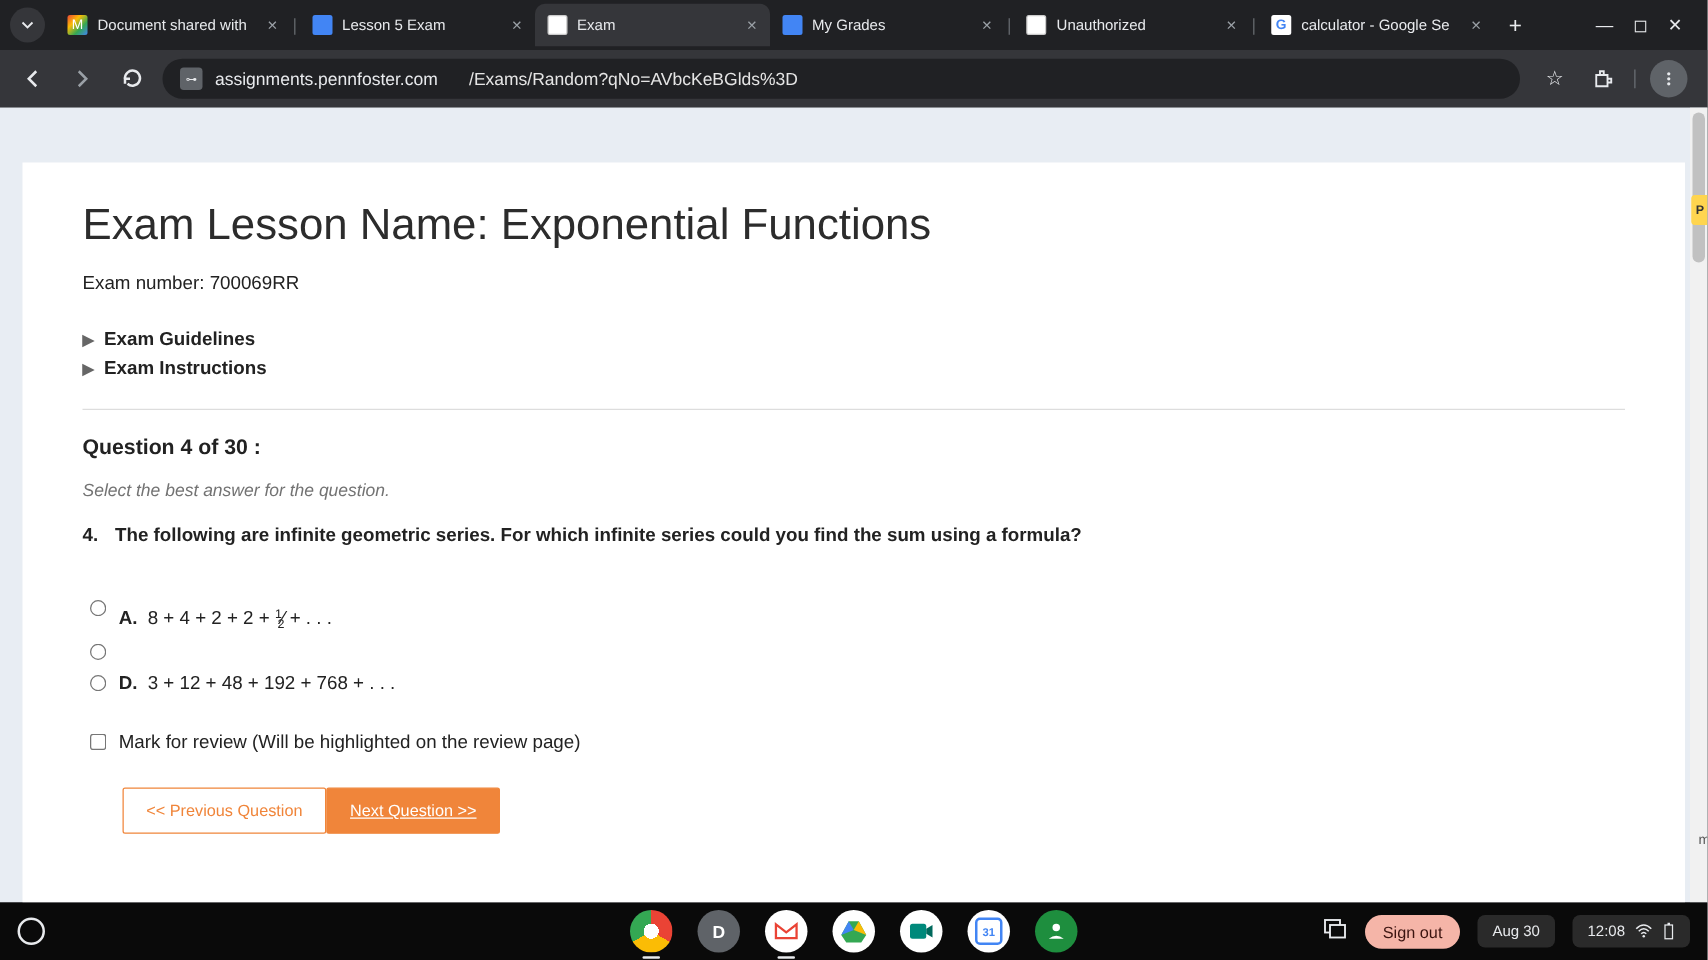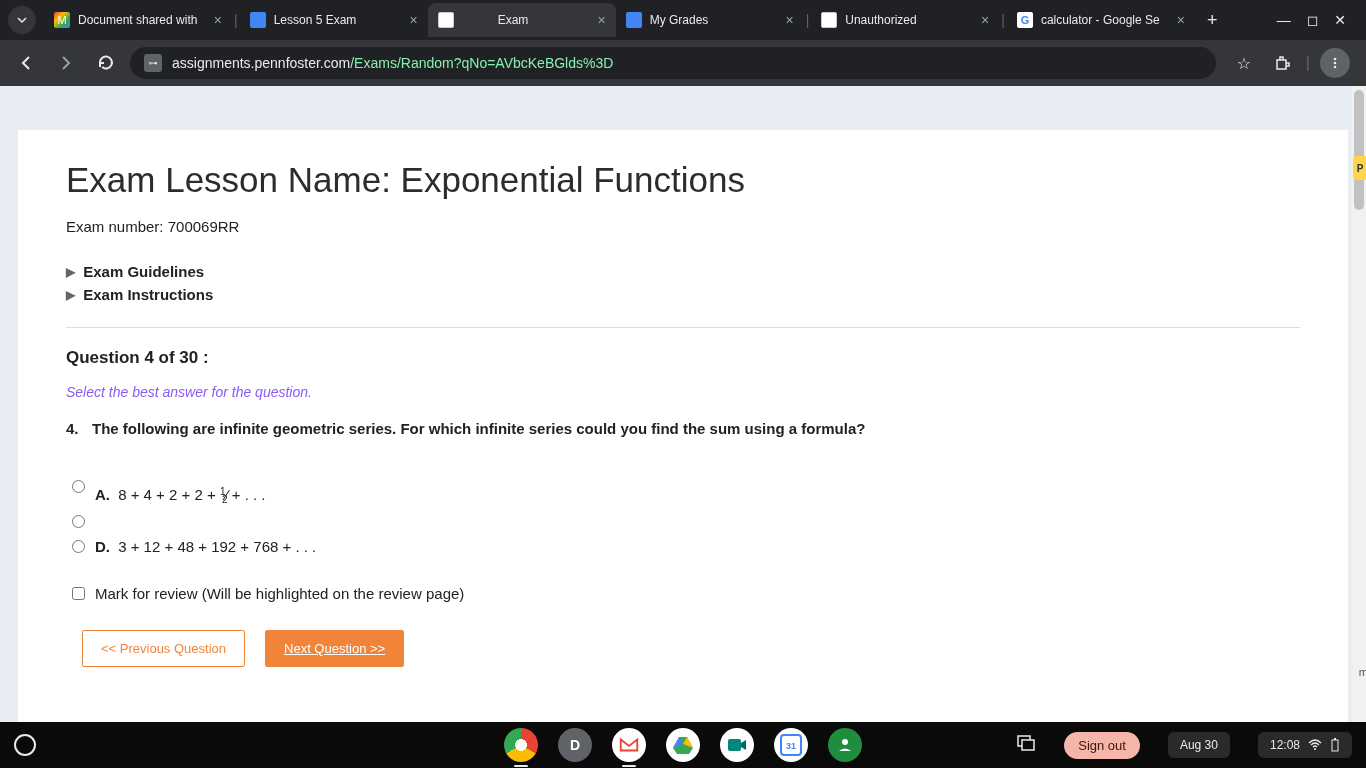--- a/index.html
+++ b/index.html
@@ -3,62 +3,62 @@
 <meta charset="utf-8">
 <style>
 * { margin: 0; padding: 0; box-sizing: border-box; }
 body { width: 1366px; height: 768px; font-family: Arial, sans-serif; background: #202124; overflow: hidden; position: relative; }
 
 
 .browser-chrome { background: #202124; }
 .tab-strip { display: flex; align-items: center; height: 40px; padding: 0 8px; gap: 0; }
 .tab-chevron { width: 28px; height: 28px; background: #35363a; border-radius: 50%; display: flex; align-items: center; justify-content: center; color: #e8eaed; margin-right: 8px; cursor: pointer; }
 .tab { display: flex; align-items: center; height: 34px; padding: 0 10px; color: #e8eaed; font-size: 12px; min-width: 0; width: 188px; cursor: pointer; border-radius: 8px 8px 0 0; position: relative; }
-.tab.active { background: #35363a; gap: 36px; }
+.tab.active { background: #35363a; }
 .tab-sep { color: #5f6368; font-size: 14px; padding: 0 2px; }
 .tab-favicon { width: 16px; height: 16px; margin-right: 8px; flex-shrink: 0; display: flex; align-items: center; justify-content: center; font-size: 11px; border-radius: 2px; }
 .tab-title { white-space: nowrap; overflow: hidden; text-overflow: ellipsis; flex: 1; }
 .tab-close { color: #9aa0a6; font-size: 14px; margin-left: 6px; cursor: pointer; }
 .new-tab { color: #e8eaed; font-size: 18px; padding: 0 12px; cursor: pointer; }
 .window-controls { margin-left: auto; display: flex; gap: 16px; color: #e8eaed; padding-right: 12px; }
 .window-ctrl { cursor: pointer; font-size: 14px; }
 
 .toolbar { display: flex; align-items: center; height: 46px; background: #35363a; padding: 0 10px; gap: 8px; }
 .nav-btn { width: 32px; height: 32px; display: flex; align-items: center; justify-content: center; color: #9aa0a6; cursor: pointer; border-radius: 50%; }
 .nav-btn.active { color: #e8eaed; }
 .omnibox { flex: 1; height: 32px; background: #202124; border-radius: 16px; display: flex; align-items: center; padding: 0 14px; color: #9aa0a6; font-size: 14px; }
 .omnibox-icon { width: 18px; height: 18px; margin-right: 10px; display: flex; align-items: center; justify-content: center; background: #5f6368; border-radius: 3px; font-size: 9px; color: #e8eaed; }
 .url-host { color: #e8eaed; }
-.url-path { color: #86efac; }
+.url-path { color: #e5e5e5; margin-left: 25px; }
 .toolbar-right { display: flex; align-items: center; gap: 10px; color: #e8eaed; padding: 0 6px; }
 .toolbar-icon { cursor: pointer; width: 28px; height: 28px; display:flex; align-items:center; justify-content:center; }
 .menu-dot { width: 30px; height: 30px; border-radius: 50%; background: #5f6368; display: flex; align-items: center; justify-content: center; cursor: pointer; }
 
 
 .viewport { background: #e8edf3; height: 636px; overflow: hidden; position: relative; }
 .page-card { background: #fff; margin: 44px 18px 0 18px; padding: 30px 48px 40px 48px; min-height: 680px; }
 .lesson-title { font-size: 35px; font-weight: 400; color: #2c2c2c; margin-bottom: 18px; }
 .exam-number { font-size: 15px; color: #222; margin-bottom: 28px; }
 .guideline-row { display: flex; align-items: center; font-size: 15px; font-weight: bold; color: #222; margin-bottom: 6px; cursor: pointer; }
 .tri { color: #666; margin-right: 8px; font-size: 12px; }
 .hr { border: none; border-top: 1px solid #ddd; margin: 24px 0 20px 0; }
 .q-progress { font-size: 17px; font-weight: bold; color: #222; margin-bottom: 16px; }
-.q-instruction { font-size: 14px; font-style: italic; color: #8b5cf6; margin-bottom: 20px; }
+.q-instruction { font-size: 14px; font-style: italic; color: #737373; margin-bottom: 20px; }
 .q-text-row { display: flex; font-size: 15px; font-weight: bold; color: #222; margin-bottom: 30px; }
 .q-num { width: 26px; flex-shrink: 0; }
 .answers { margin-left: 6px; }
 .answer-row { display: flex; align-items: center; font-size: 15px; color: #222; margin-bottom: 10px; }
 .answer-row input[type=radio] { margin-right: 10px; }
 .ans-letter { font-weight: bold; margin-right: 4px; }
 .frac { display: inline-block; margin-top: 19px; }
 .frac sup { font-size: 10px; vertical-align: 5px; }
 .frac sub { font-size: 10px; vertical-align: -3px; margin-left: -6px; }
 .mark-row { display: flex; align-items: center; font-size: 15px; color: #222; margin: 30px 0 28px 6px; }
 .mark-row input { margin-right: 10px; }
-.nav-buttons { display: flex; gap: 20px; margin-left: 16px; }
+.nav-buttons { display: flex; margin-left: 32px; }
 .btn { padding: 10px 18px; font-size: 13px; border-radius: 2px; cursor: pointer; border: 1px solid #f0853a; }
 .btn-outline { background: #fff; color: #f0853a; }
 .btn-solid { background: #f0853a; color: #fff; text-decoration: underline; }
 
 
 .scroll-hint { position: absolute; right: 0; top: 0; width: 14px; height: 100%; background: #f1f1f1; }
 .scroll-thumb { position: absolute; right: 2px; top: 4px; width: 10px; height: 120px; background: #c1c1c1; border-radius: 5px; }
 .edge-p { position: absolute; right: -1px; top: 70px; width: 14px; height: 24px; background: #ffd54f; border-radius: 3px 0 0 3px; font-size: 10px; font-weight:bold; display:flex; align-items:center; justify-content:center; color:#333;}
 .edge-m { position: absolute; right: -2px; top: 580px; font-size: 11px; color: #555; }
 
@@ -68,21 +68,21 @@
 .shelf-apps { display: flex; gap: 20px; position: absolute; left: 50%; transform: translateX(-50%); }
 .app-icon { width: 34px; height: 34px; border-radius: 50%; display: flex; align-items: center; justify-content: center; font-size: 14px; font-weight: bold; cursor: pointer; position: relative; }
 .app-underline::after { content: ''; position: absolute; bottom: -5px; left: 50%; transform: translateX(-50%); width: 14px; height: 2px; background: #e8eaed; border-radius: 1px; }
 .chrome-ic { background: radial-gradient(circle at center, #fff 0 25%, transparent 25%), conic-gradient(#ea4335 0 120deg, #fbbc05 120deg 240deg, #34a853 240deg 360deg); }
 .d-ic { background: #5f6368; color: #fff; }
 .gmail-ic { background: #fff; }
 .drive-ic { background: #fff; }
 .meet-ic { background: #fff; }
 .cal-ic { background: #fff; }
 .class-ic { background: #1e8e3e; }
-.shelf-right { margin-left: auto; display: flex; align-items: center; gap: 28px; }
+.shelf-right { margin-left: auto; display: flex; align-items: center; gap: 14px; }
 .overview-ic { color: #e8eaed; cursor: pointer; }
 .signout { background: #f5b5a8; color: #3c1410; padding: 6px 14px; border-radius: 16px; font-size: 13px; cursor: pointer; }
 .status-pill { background: #2a2a2a; color: #e8eaed; padding: 6px 12px; border-radius: 6px; font-size: 12px; display: flex; align-items: center; gap: 8px; }
 </style>
 </head>
 <body>
 
 <div class="browser-chrome">
   <div class="tab-strip">
     <div class="tab-chevron">

